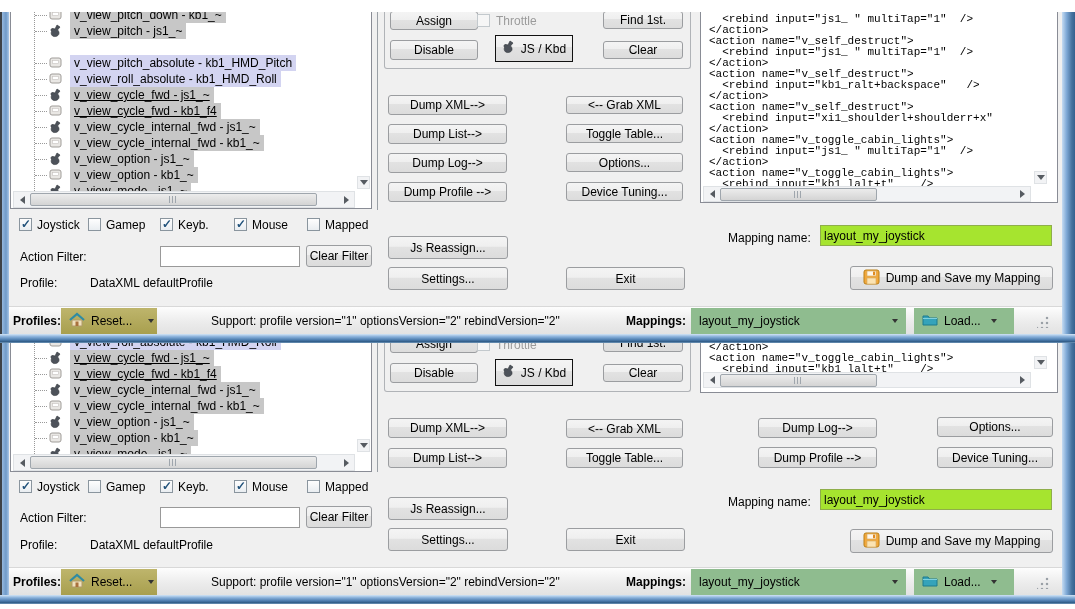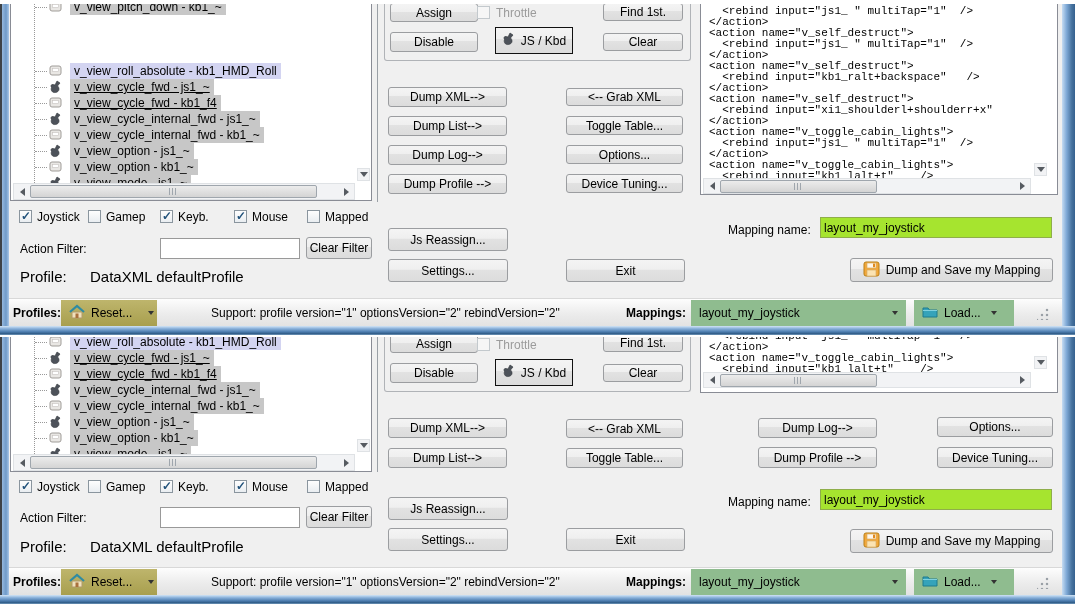--- a/index.html
+++ b/index.html
@@ -55,38 +55,53 @@
   .combo.olive{background:linear-gradient(#beb56c,#a89f4e);}
   .spread{justify-content:space-between;}
   .gripdots{width:12px;height:12px;
     background:
      radial-gradient(circle at 10px 2px,#9aa0a6 1.4px,transparent 1.6px),
      radial-gradient(circle at 10px 7px,#9aa0a6 1.4px,transparent 1.6px),
      radial-gradient(circle at 5px 7px,#9aa0a6 1.4px,transparent 1.6px),
      radial-gradient(circle at 10px 12px,#9aa0a6 1.4px,transparent 1.6px),
      radial-gradient(circle at 5px 12px,#9aa0a6 1.4px,transparent 1.6px),
      radial-gradient(circle at 0px 12px,#9aa0a6 1.4px,transparent 1.6px);}
-  .smalltxt{font-size:15px;text-align:center;}
+  .smalltxt{font-size:12px;text-align:center;}
 </style>
 </head>
 <body>
 
 <div class="page">
 
-<div class="b frag" style="top:4px;height:331px;">
+<div class="b frag" style="top:12px;height:331px;">
 
   <div class="b panel" style="left:10px;top:-8px;width:362px;height:205px;">
     <div class="b vguide" style="left:23px;top:0;height:186px;"></div>
     <div class="b trow" style="top:2px">
           <span class="conn"></span>
           <span class="ticon"><svg width="13" height="13">
               <rect x="1" y="2" width="11" height="9" rx="2" fill="#e9e7e4" stroke="#a09d99"></rect>
               <rect x="3.5" y="4.5" width="6" height="3" fill="#fff" stroke="#c5c2be" stroke-width="0.6"></rect>
             </svg></span>
           <span class="tlabel hl-grey">v_view_pitch_down - kb1_~</span>
+        </div>
+    <div class="b trow" style="top:18px">
+          <span class="conn"></span>
+          <span class="ticon"><svg width="13" height="14">
+              <path d="M8 1 L11 3 L8.5 6 C11 8 10.5 12 6.5 12.5 C3 13 1.5 10 2.5 7.5 C1.5 6 2 4 4 4.5 L6 5 Z" fill="#4d525a" stroke="#2e3237" stroke-width="0.6"></path>
+            </svg></span>
+          <span class="tlabel hl-grey">v_view_pitch - js1_~</span>
+        </div>
+    <div class="b trow" style="top:50px">
+          <span class="conn"></span>
+          <span class="ticon"><svg width="13" height="13">
+              <rect x="1" y="2" width="11" height="9" rx="2" fill="#e9e7e4" stroke="#a09d99"></rect>
+              <rect x="3.5" y="4.5" width="6" height="3" fill="#fff" stroke="#c5c2be" stroke-width="0.6"></rect>
+            </svg></span>
+          <span class="tlabel hl-lav">v_view_pitch_absolute - kb1_HMD_Pitch</span>
         </div>
     <div class="b trow" style="top:66px">
           <span class="conn"></span>
           <span class="ticon"><svg width="13" height="13">
               <rect x="1" y="2" width="11" height="9" rx="2" fill="#e9e7e4" stroke="#a09d99"></rect>
               <rect x="3.5" y="4.5" width="6" height="3" fill="#fff" stroke="#c5c2be" stroke-width="0.6"></rect>
             </svg></span>
           <span class="tlabel hl-lav">v_view_roll_absolute - kb1_HMD_Roll</span>
         </div>
     <div class="b trow" style="top:82px">

